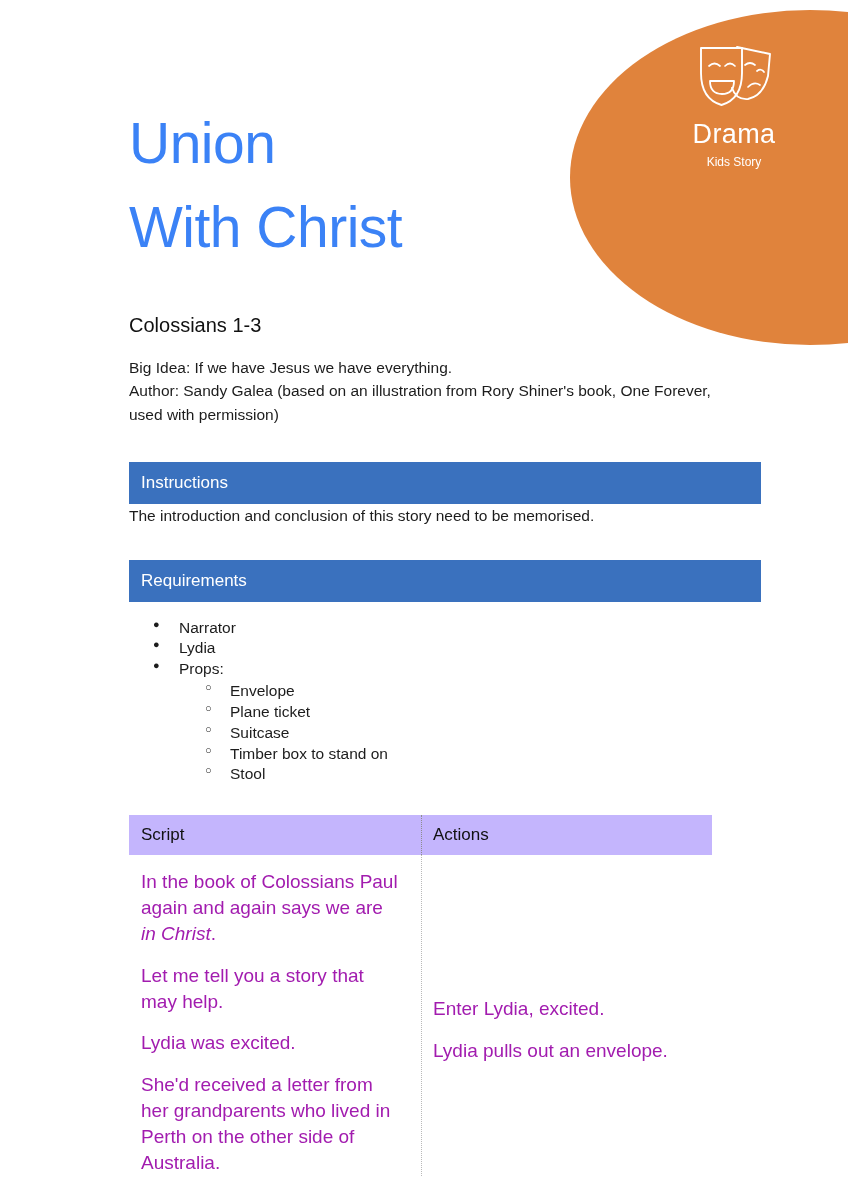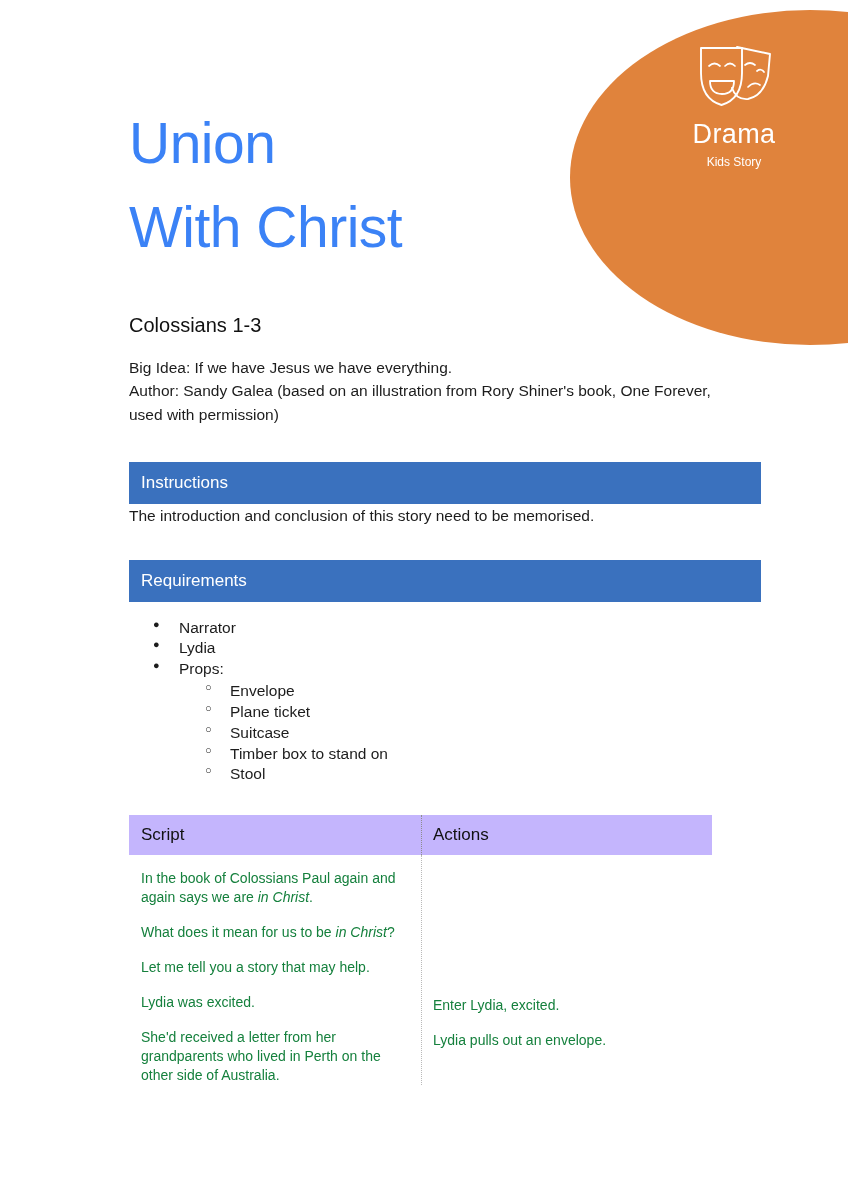--- a/index.html
+++ b/index.html
@@ -182,24 +182,24 @@
     position: absolute;
     left: 292px;
     top: 0;
     width: 0;
     height: 40px;
     border-left: 1px dotted #8d8d8d;
     z-index: 2;
   }
 
   .cell-p {
-    font-size: 14px;
+    font-size: 19px;
     line-height: 1.36;
     margin-bottom: 16px;
-    color: #15803d;
+    color: #a21caf;
   }
   .cell-p:last-child { margin-bottom: 0; }
   .cell-p em { font-style: italic; }
 
   .spacer-row-1 { height: 72px; }
   .spacer-row-2 { height: 55px; }
 </style>
 </head>
 <body>
 
@@ -282,23 +282,20 @@
     </div>
 
     <div class="table-body">
       <div class="col-divider"></div>
 
       <div class="col-script">
         <p class="cell-p">
           <span>In the book of Colossians Paul again and again says we are </span><em>in Christ</em><span>.</span>
         </p>
         <p class="cell-p">
-          <span>What does it mean for us to be </span><em>in Christ</em><span>?</span>
-        </p>
-        <p class="cell-p">
           <span>Let me tell you a story that may help.</span>
         </p>
         <p class="cell-p">
           <span>Lydia was excited.</span>
         </p>
         <p class="cell-p">
           <span>She'd received a letter from her grandparents who lived in Perth on the other side of Australia.</span>
         </p>
       </div>
 

